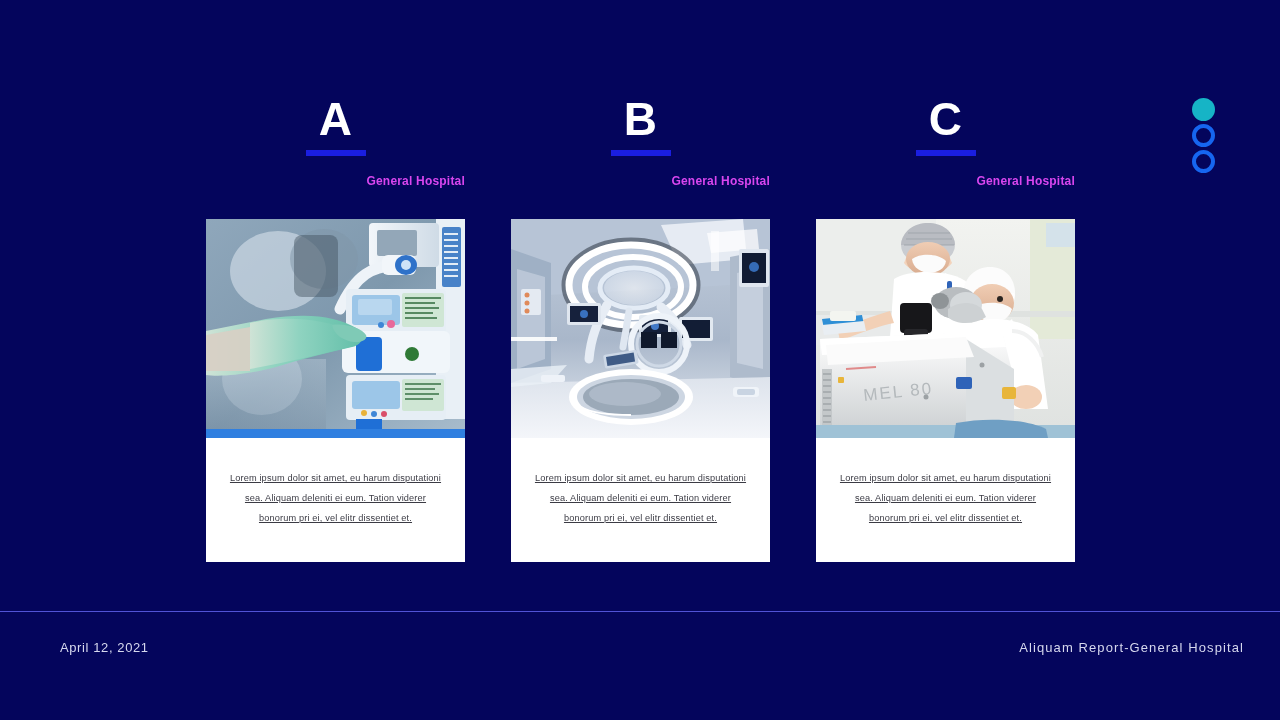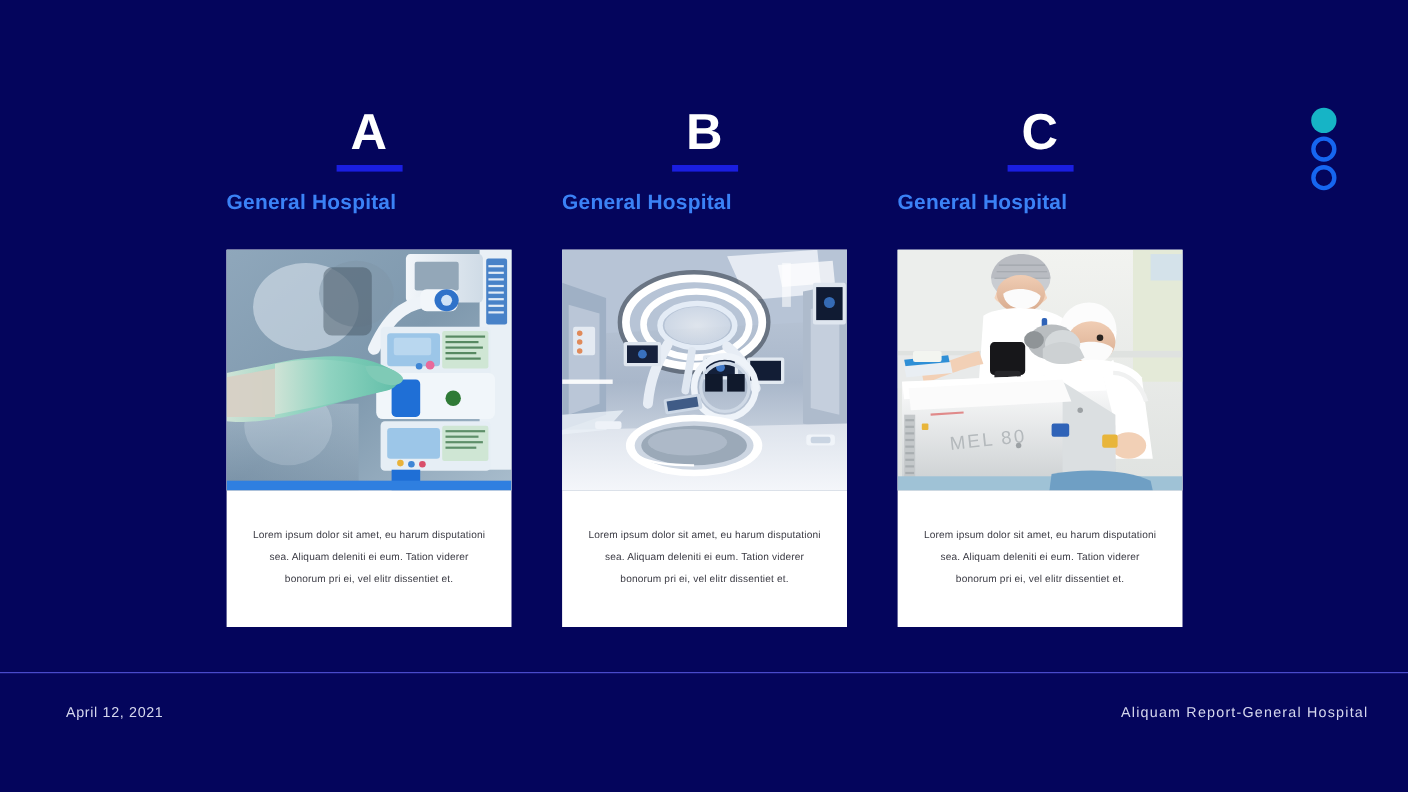--- a/index.html
+++ b/index.html
@@ -32,23 +32,23 @@
     font-weight:bold;
     line-height:54px;
     letter-spacing:0.5px;
   }
   .card-rule {
     width:60px; height:6px;
     background:#1a1ee0;
     margin:4px auto 0 auto;
   }
   .card-subtitle {
-    text-align:left;
-    color:#3b82f6;
-    font-size:19px;
+    text-align:right;
+    color:#d946ef;
+    font-size:12px;
     font-weight:bold;
     margin-top:18px;
     letter-spacing:0.2px;
   }
 
   .card-body {
     margin-top:31px;
     width:259px;
     background:#ffffff;
   }
@@ -61,20 +61,21 @@
   }
   .card-photo svg { display:block; width:259px; height:219px; }
 
   .card-text {
     padding:30px 20px 34px 20px;
     color:#3b3b44;
     font-size:9.2px;
     line-height:20px;
     text-align:center;
     letter-spacing:0.15px;
+    text-decoration:underline;
   }
 
   
   .dots {
     position:absolute;
     right:65px; top:98px;
     display:flex; flex-direction:column; align-items:center; gap:3px;
   }
   .dot { width:23px; height:23px; border-radius:50%; }
   .dot--filled { background:#16b4c6; }

